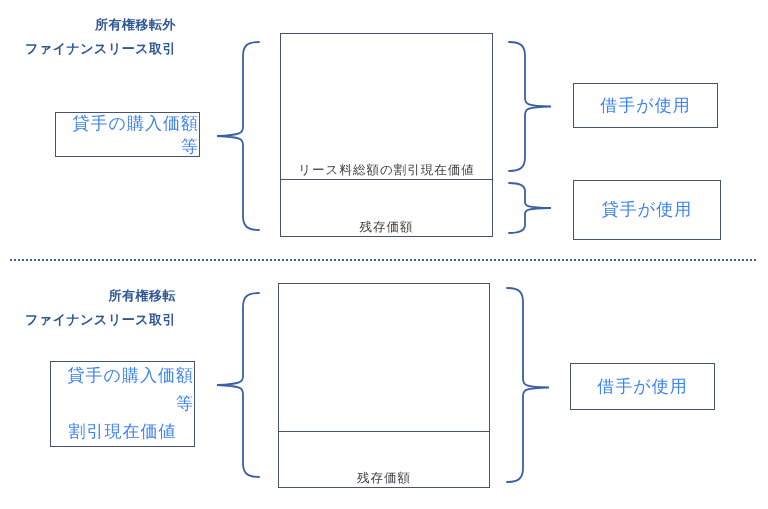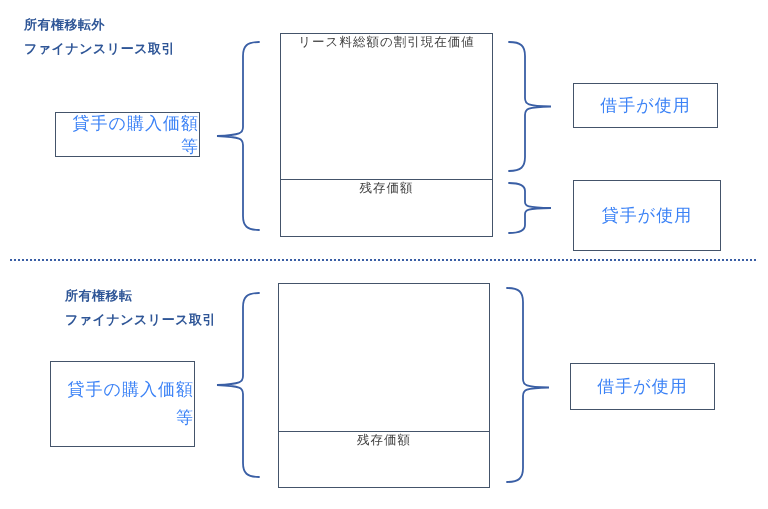--- a/index.html
+++ b/index.html
@@ -2,35 +2,35 @@
 <html><head>
 <meta charset="utf-8">
 <style>
   html,body{margin:0;padding:0;background:#ffffff;}
   .stage{
     position:relative;width:768px;height:509px;background:#ffffff;
     font-family:"Liberation Sans",sans-serif;overflow:hidden;
   }
   .abs{position:absolute;}
   .sec-title{
-    width:152px;text-align:left;color:#2F5697;font-weight:bold;
+    width:152px;text-align:right;color:#2F5697;font-weight:bold;
     font-size:13px;line-height:24px;letter-spacing:0.5px;
   }
   .box{
     border:1.5px solid #44546A;background:#ffffff;color:#3b82f6;
     font-size:17px;letter-spacing:1px;
     display:flex;align-items:center;justify-content:center;
     flex-direction:column;text-align:right;box-sizing:border-box;
   }
   .stack{
     border:1.5px solid #44546A;background:#ffffff;box-sizing:border-box;
     display:flex;flex-direction:column;
   }
   .stack .cell{
-    display:flex;align-items:flex-start;justify-content:center;
+    display:flex;align-items:flex-end;justify-content:center;
     color:#404040;font-size:12.5px;letter-spacing:1px;box-sizing:border-box;
   }
   .stack .cell.bottom{border-top:1.5px solid #44546A;font-family:Liberation Serif, serif;}
   .brace path{fill:none;stroke:#3A5FA5;stroke-width:1.8;stroke-linecap:round;}
   .dotted{
     height:2px;
     background:repeating-linear-gradient(90deg,#3A5FA5 0 2px,transparent 2px 4px);
   }
   .ml{line-height:26px;}
   .ml3{line-height:28px;}
@@ -67,33 +67,34 @@
   </svg>
 
   <div class="abs box" style="left:573px;top:83px;width:145px;height:45px;">
     <span>借手が使用</span>
   </div>
 
   <svg class="abs brace" style="left:507px;top:182px;" width="54" height="52" viewBox="0 0 54 52">
     <path d="M2 1 C14 1 18 4 18 9 L18 20 C18 24 20 25.5 44 26 C20 26.5 18 28 18 32 L18 43 C18 48 14 51 2 51"></path>
   </svg>
 
-  <div class="abs box ml" style="left:573px;top:180px;width:148px;height:71px;">
+  <div class="abs box ml" style="left:573px;top:180px;width:148px;height:60px;">
     <span>貸手が使用</span>
   </div>
 
   <div class="abs dotted" style="left:10px;top:259px;width:747px;"></div>
 
-  <div class="abs sec-title" style="left:24px;top:284px;margin-left:41px;">
+  <div class="abs sec-title" style="left:24px;top:284px;">
     <div>所有権移転</div>
     <div>ファイナンスリース取引</div>
   </div>
 
   <div class="abs box ml3" style="left:50px;top:361px;width:145px;height:86px;">
     <span>貸手の購入価額等</span>
+    <span>割引現在価値</span>
   </div>
 
   <svg class="abs brace" style="left:207px;top:292px;" width="54" height="186" viewBox="0 0 54 186">
     <path d="M52 1 C40 1 36 5 36 15 L36 84 C36 90 34 92 10 93 C34 94 36 96 36 102 L36 171 C36 181 40 185 52 185"></path>
   </svg>
 
   <div class="abs stack" style="left:278px;top:283px;width:212px;height:205px;">
     <div class="cell" style="height:147px;">
       <span></span>
     </div>

